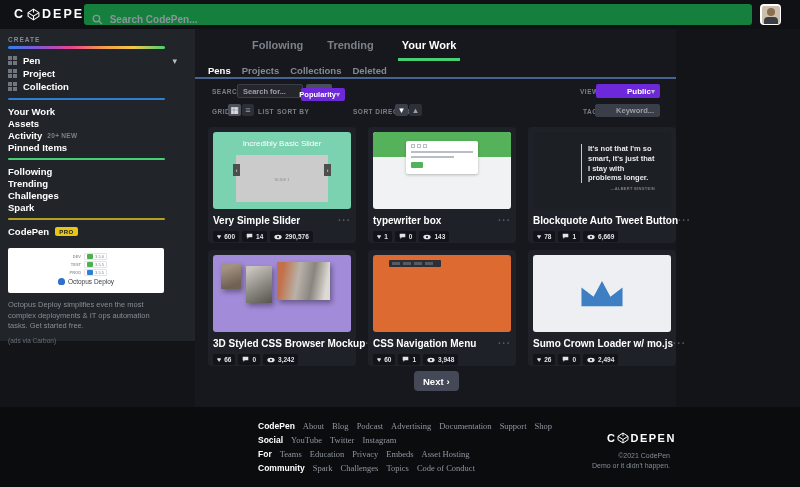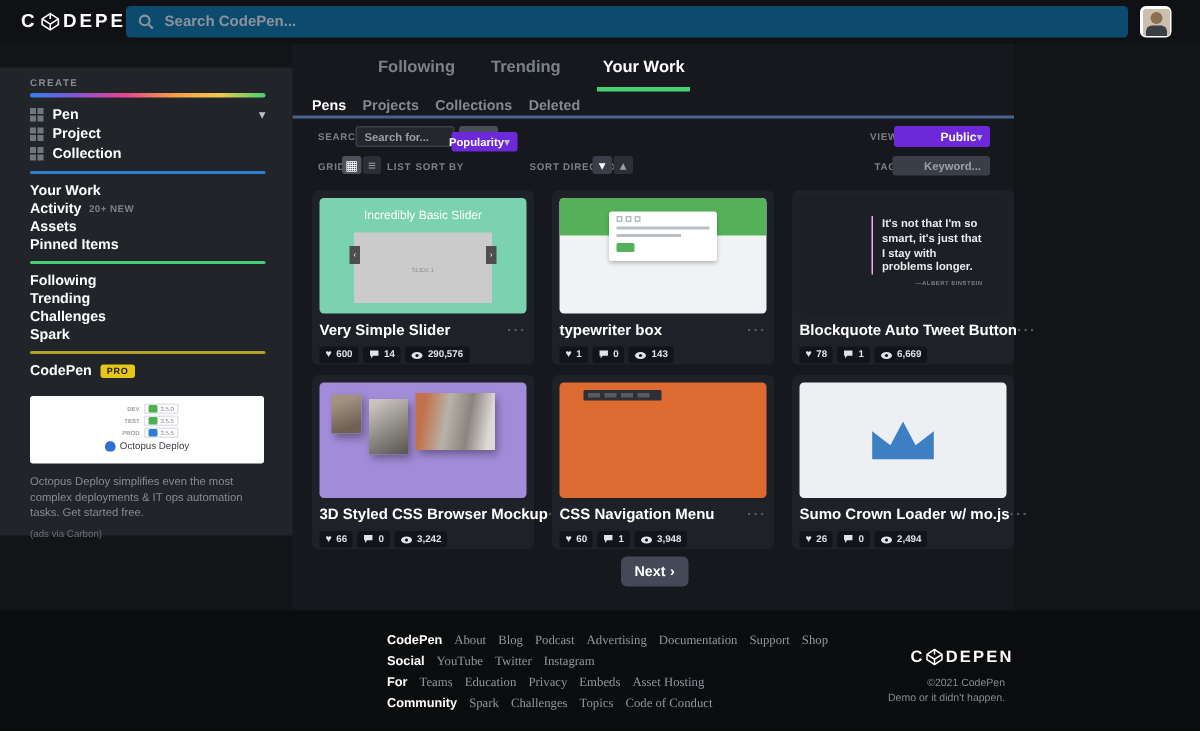--- a/index.html
+++ b/index.html
@@ -5,32 +5,32 @@
   * { margin:0; padding:0; box-sizing:border-box; }
   html,body { background:#000; }
   body { font-family:"Liberation Sans","DejaVu Sans",sans-serif; }
   .screen { position:relative; width:800px; height:487px; background:#131417; overflow:hidden; }
 
   
   .header { position:absolute; left:0; top:0; width:800px; height:29px; background:#101114; z-index:5; }
   .logo { position:absolute; left:14px; top:7px; display:flex; align-items:center; gap:1px;
           color:#fff; font-size:12.5px; font-weight:bold; letter-spacing:2px; }
   .logo svg { margin:0 1px; }
-  .searchbar { position:absolute; left:84px; top:4px; width:668px; height:21px; background:#0c4a6e;
-               border-radius:3px; display:flex; align-items:center; padding:0 8px; gap:7px; }
+  .searchbar { position:absolute; left:84px; top:4px; width:668px; height:21px; background:#15803d;
+               border-radius:3px; display:flex; align-items:flex-end; padding:0 8px; gap:7px; }
   .searchbar input { background:transparent; border:none; outline:none; color:#cfd3d8; font-weight:bold;
                      font-size:10px; width:100%; font-family:inherit; }
   .searchbar input::placeholder { color:#8d939c; }
   .avatar { position:absolute; left:760px; top:4px; width:21px; height:21px; background:#fff; border-radius:4px; padding:1.5px; }
   .avatar .ph { position:relative; width:100%; height:100%; background:#cdbfae; border-radius:2px; overflow:hidden; }
   .avatar .head { position:absolute; left:5px; top:2px; width:8px; height:8px; border-radius:50%; background:#8a6f52; }
   .avatar .bod { position:absolute; left:2px; bottom:0; width:14px; height:7px; border-radius:4px 4px 0 0; background:#3a3f45; }
 
   
-  .sidebar { position:absolute; left:0; top:45px; width:195px; height:312px; background:#212429; padding:5px 0 0 20px; z-index:4; }
+  .sidebar { position:absolute; left:0; top:29px; width:195px; height:312px; background:#212429; padding:5px 0 0 8px; z-index:4; }
   .side-label { font-size:6.5px; font-weight:bold; letter-spacing:1px; color:#868c95; margin-top:2px; }
   .rainbow { width:157px; height:3px; margin-top:3px; border-radius:2px;
              background:linear-gradient(90deg,#2f80ed,#8854d0,#e84393,#f2994a,#f2c94c,#47cf73); }
   .side-item { display:flex; align-items:center; gap:6px; height:13px; color:#fff; font-size:9.5px; font-weight:bold; cursor:pointer; }
   .side-item .chev { margin-left:auto; margin-right:18px; color:#b9bec5; font-size:9px; }
   .sq-icon { width:9px; height:9px; flex:0 0 auto;
      background:linear-gradient(#70767e,#70767e) 0 0/4px 4px no-repeat,
                 linear-gradient(#70767e,#70767e) 5px 0/4px 4px no-repeat,
                 linear-gradient(#70767e,#70767e) 0 5px/4px 4px no-repeat,
                 linear-gradient(#70767e,#70767e) 5px 5px/4px 4px no-repeat; }
@@ -193,25 +193,25 @@
       <span class="sq-icon"></span>
       <span>Collection</span>
     </div>
 
     <div class="rule blue"></div>
 
     <div class="nav-item">
       <span>Your Work</span>
     </div>
     <div class="nav-item">
+      <span>Assets</span>
+    </div>
+    <div class="nav-item">
       <span>Activity</span>
       <span class="badge-new">20+ NEW</span>
-    </div>
-    <div class="nav-item">
-      <span>Assets</span>
     </div>
     <div class="nav-item">
       <span>Pinned Items</span>
     </div>
 
     <div class="rule green"></div>
 
     <div class="nav-item">
       <span>Following</span>
     </div>

